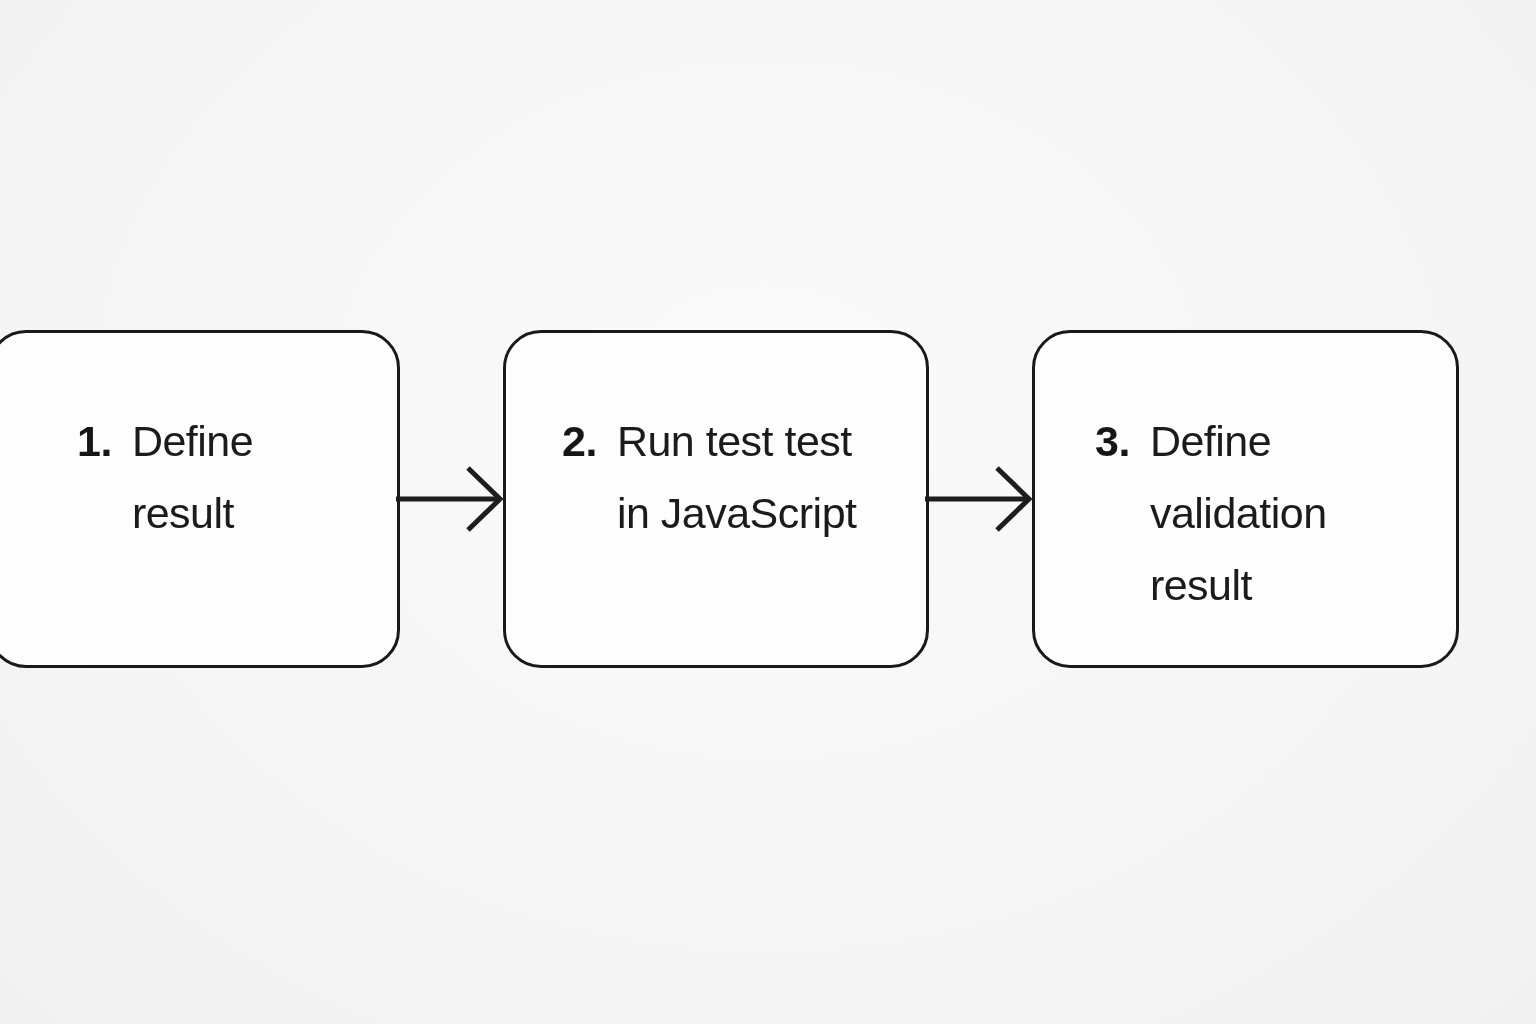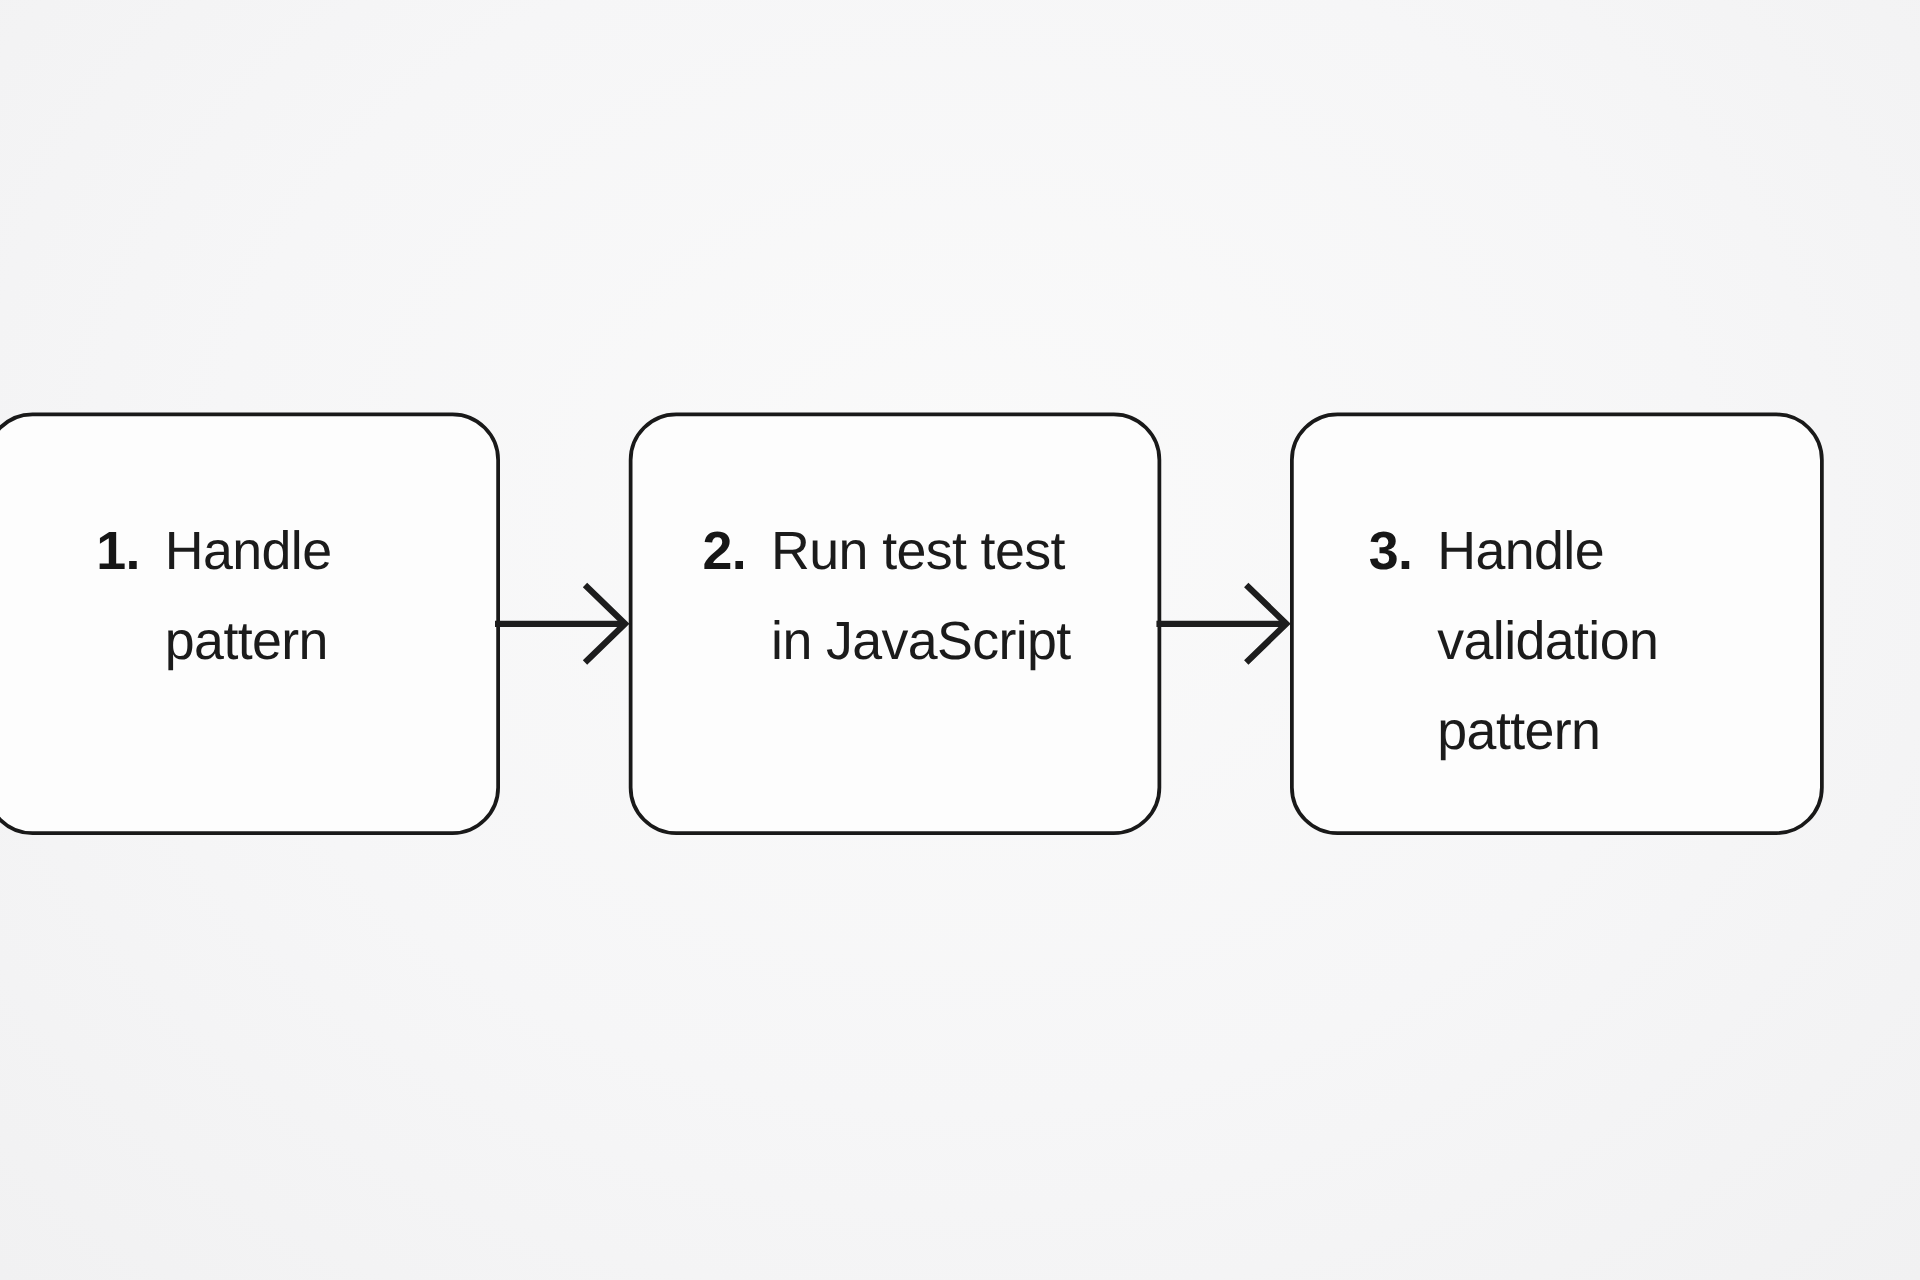--- a/index.html
+++ b/index.html
@@ -59,21 +59,21 @@
   .flow-arrow-2 { left: 925px; }
   .flow-arrow svg { display: block; width: 100%; height: 100%; }
 </style>
 </head>
 <body>
 
 <div class="canvas">
 
   <div class="step-box step-box-1">
     <span class="step-number">1.</span>
-    <span class="step-label">Handle pattern</span>
+    <span class="step-label">Define result</span>
   </div>
 
   <div class="flow-arrow flow-arrow-1">
     <svg viewBox="0 0 112 80" xmlns="http://www.w3.org/2000/svg">
       <line x1="0" y1="40" x2="103" y2="40" stroke="#1d1d1d" stroke-width="5"></line>
       <polyline points="72,9 104,40 72,71" fill="none" stroke="#1d1d1d" stroke-width="5" stroke-linejoin="miter"></polyline>
     </svg>
   </div>
 
   <div class="step-box step-box-2">
@@ -83,16 +83,16 @@
 
   <div class="flow-arrow flow-arrow-2">
     <svg viewBox="0 0 112 80" xmlns="http://www.w3.org/2000/svg">
       <line x1="0" y1="40" x2="103" y2="40" stroke="#1d1d1d" stroke-width="5"></line>
       <polyline points="72,9 104,40 72,71" fill="none" stroke="#1d1d1d" stroke-width="5" stroke-linejoin="miter"></polyline>
     </svg>
   </div>
 
   <div class="step-box step-box-3">
     <span class="step-number">3.</span>
-    <span class="step-label">Handle validation pattern</span>
+    <span class="step-label">Define validation result</span>
   </div>
 
 </div>
 
 </body></html>

